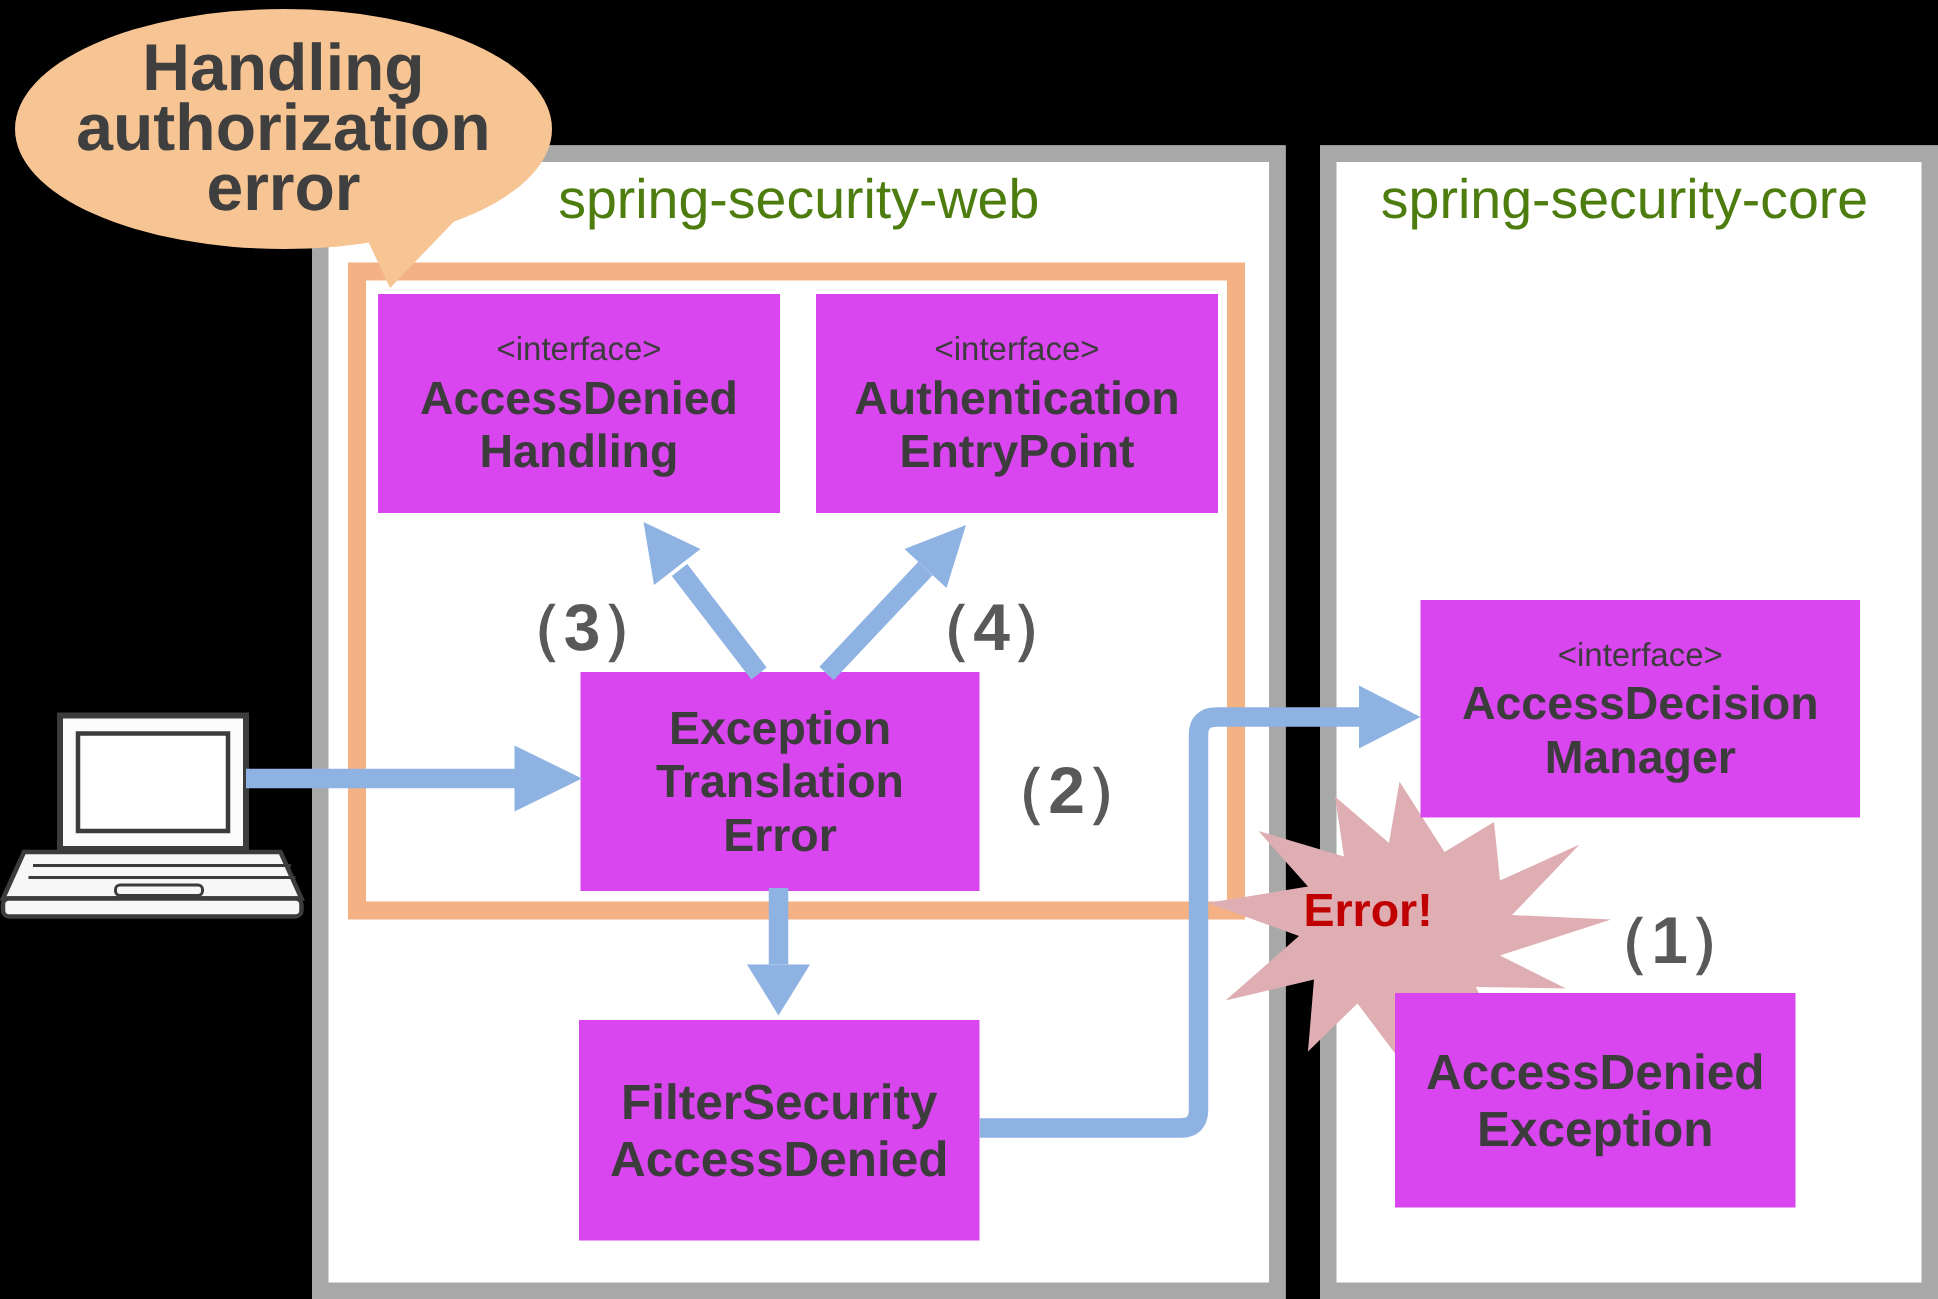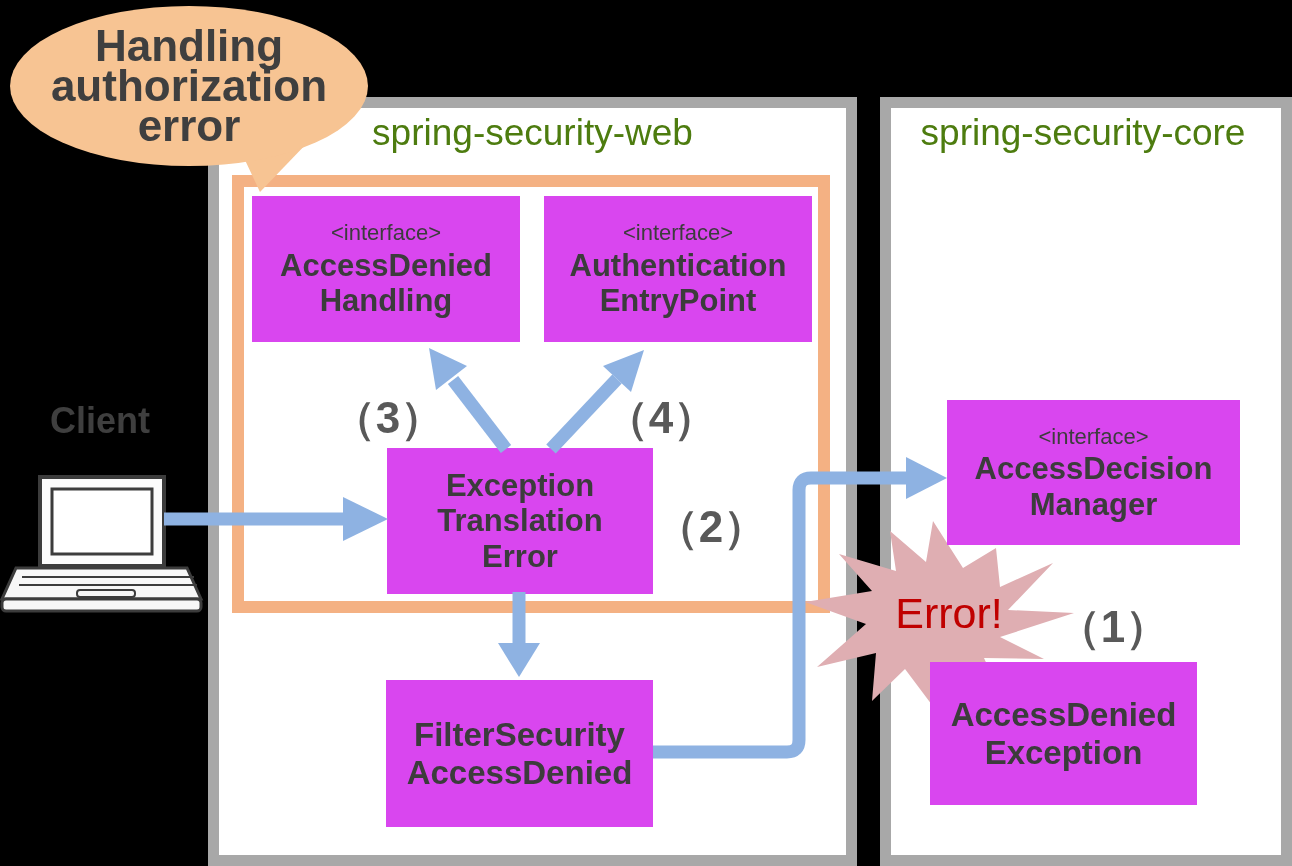--- a/index.html
+++ b/index.html
@@ -23,22 +23,22 @@
   #fsi{left:386px;top:680px;width:267px;height:147px;font-size:33px;}
   #adm{left:947px;top:400px;width:293px;height:145px;}
   #ade{left:930px;top:662px;width:267px;height:143px;font-size:33px;}
   .step{position:absolute;color:#595959;font-weight:bold;font-size:44px;width:130px;text-align:center;}
   #s3{left:323px;top:389px;}
   #s4{left:596px;top:389px;}
   #s2{left:646px;top:498px;}
   #s1{left:1048px;top:598px;}
   #client-label{position:absolute;left:20px;top:400px;width:160px;text-align:center;
                 font-weight:bold;font-size:36px;color:#3F3F3F;}
-  #error-label{position:absolute;left:869px;top:589px;width:160px;text-align:center;
-               font-weight:normal;font-size:43px;color:#C00000;}
+  #error-label{position:absolute;left:869px;top:589px;width:160px;text-align:left;
+               font-weight:bold;font-size:31px;color:#C00000;}
   #bubble-text{position:absolute;left:49px;top:26px;width:280px;text-align:center;
                font-weight:bold;font-size:44px;line-height:40px;color:#3F3F3F;}
 </style>
 </head>
 <body>
 
 <div class="stage">
 
   <div class="module" id="web-box"></div>
   <div class="module" id="core-box"></div>
@@ -113,20 +113,19 @@
       <polygon points="230,128 310,140 260,192" fill="#F7C493"></polygon>
       <ellipse cx="189" cy="86" rx="179" ry="80" fill="#F7C493"></ellipse>
     </g>
   </svg>
 
   <div id="bubble-text">
     <div>Handling</div>
     <div>authorization</div>
     <div>error</div>
   </div>
-  <div id="client-label">Client</div>
   <div class="step" id="s1">（1）</div>
   <div class="step" id="s2">（2）</div>
   <div class="step" id="s3">（3）</div>
   <div class="step" id="s4">（4）</div>
   <div id="error-label">Error!</div>
 
 </div>
 
 </body></html>

